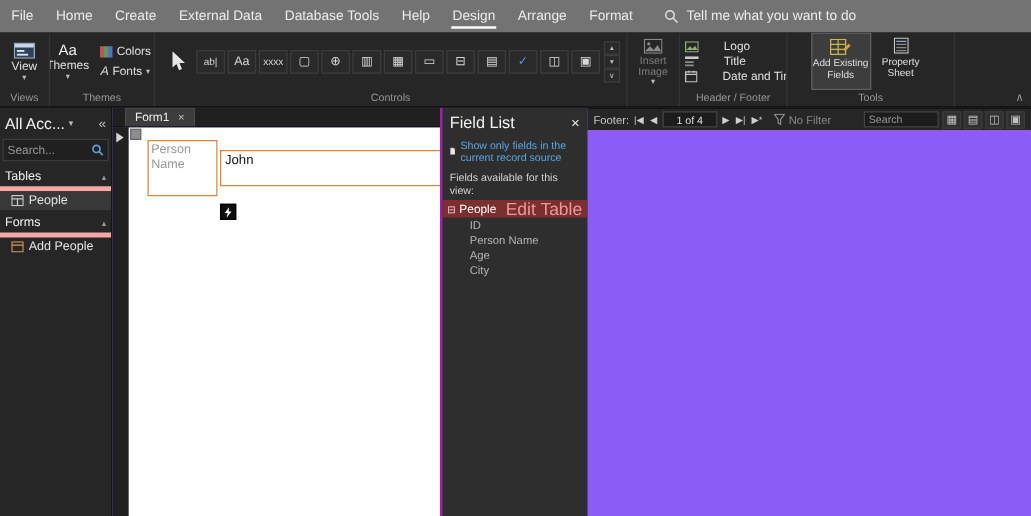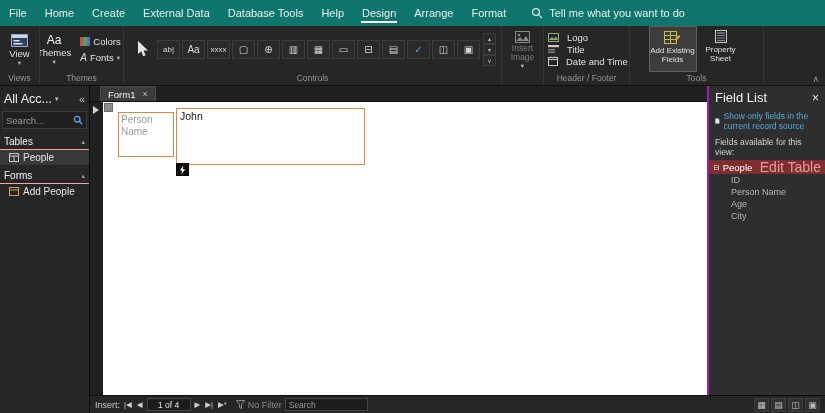--- a/index.html
+++ b/index.html
@@ -1,21 +1,21 @@
 <!DOCTYPE html>
 <html><head>
 <meta charset="utf-8">
 <style>
 *{box-sizing:border-box;margin:0;padding:0}
 html,body{width:825px;height:413px}
 body{background:#1c1c1c;font-family:"Liberation Sans","DejaVu Sans",sans-serif;color:#e4e4e4;overflow:hidden;font-size:11px}
 .app{width:825px;height:413px;display:flex;flex-direction:column;position:relative}
 
 
-.menubar{height:26px;background:#0f766e;display:flex;align-items:stretch;flex:none}
+.menubar{height:26px;background:#737373;display:flex;align-items:stretch;flex:none}
 .menu-item{display:flex;align-items:center;padding:0 9px;font-size:11px;color:#ececec;cursor:default;position:relative}
 .menu-item.active::after{content:"";position:absolute;left:8px;right:8px;bottom:3px;height:2px;background:#fafafa}
 .tellme{display:flex;align-items:center;gap:6px;margin-left:16px;color:#ececec;font-size:11px}
 
 
 .ribbon{height:60px;background:#262626;display:flex;flex:none;position:relative;border-bottom:1px solid #0f0f0f}
 .rgroup{display:flex;flex-direction:column;border-right:1px solid #343434;flex:none;overflow:hidden}
 .rbody{flex:1;display:flex;align-items:center;justify-content:center;padding:2px 3px;min-height:0}
 .rlabel{height:13px;line-height:12px;font-size:8.5px;color:#969696;text-align:center;flex:none}
 .bigbtn{display:flex;flex-direction:column;align-items:center;justify-content:center;gap:1px;padding:1px 3px;height:100%;font-size:9.5px;color:#e0e0e0;text-align:center}
@@ -28,52 +28,52 @@
 .fa-icon{font-size:10px;color:#d8d8d8;font-style:italic}
 .sw{width:10px;height:9px;background:linear-gradient(90deg,#c85050 33%,#55a055 33% 66%,#5570c8 66%);display:inline-block}
 .ctl{width:23px;height:19px;margin:1px;display:flex;align-items:center;justify-content:center;font-size:10px;color:#d8d8d8;border:1px solid #3c3c3c;background:#2a2a2a;flex:none}
 .ctl.txt{font-size:8px;letter-spacing:0}
 .ctl.blue{color:#4f9ee8}
 .ctl-pointer{width:27px;height:36px;display:flex;align-items:center;justify-content:center;flex:none}
 .ctl-wrap{display:flex;align-items:center;flex-wrap:nowrap}
 .scrollcol{display:flex;flex-direction:column;margin-left:2px;flex:none}
 .scrollcol span{width:13px;height:11px;display:flex;align-items:center;justify-content:center;font-size:6px;color:#c0c0c0;border:1px solid #3c3c3c;background:#2a2a2a}
 .hf{flex-direction:column;align-items:flex-start;justify-content:center;padding:2px 4px;gap:1px}
-.hf-row{display:flex;align-items:center;gap:8px;font-size:9.5px;color:#e0e0e0;white-space:nowrap}
+.hf-row{display:flex;align-items:center;gap:20px;font-size:9.5px;color:#e0e0e0;white-space:nowrap}
 .toolbtn{width:48px;height:100%;display:flex;flex-direction:column;align-items:center;padding-top:4px;gap:2px;font-size:8px;line-height:9px;text-align:center;color:#e0e0e0}
 .toolbtn.active{background:#3d3d3d;border:1px solid #5f5f5f}
 .toolbtn.disabled{color:#7c7c7c}
 .ribbon-collapse{position:absolute;right:6px;bottom:1px;font-size:9px;color:#9a9a9a}
 
 
 .content{flex:1;display:flex;min-height:0}
 .navpane{width:90px;flex:none;background:#262626;border-right:1px solid #0f0f0f;display:flex;flex-direction:column;overflow:hidden}
 .nav-title{display:flex;align-items:center;padding:6px 4px 4px;font-size:12.5px;color:#f2f2f2;white-space:nowrap}
 .nav-title .chev{margin-left:3px;font-size:7px;color:#c0c0c0}
 .nav-title .shutter{margin-left:auto;font-size:11px;color:#c0c0c0}
 .nav-search{height:18px;margin:1px 2px 2px;border:1px solid #3c3c3c;background:#202020;display:flex;align-items:center;padding:0 3px;gap:2px}
 .nav-search input{flex:1;min-width:0;background:transparent;border:0;outline:0;color:#cfcfcf;font-size:9.5px;font-family:Liberation Sans, sans-serif}
 .nav-search input::placeholder,.sb-search input::placeholder{color:#9a9a9a;opacity:1}
-.nav-section{display:flex;align-items:center;padding:3px 4px 2px;font-size:10px;color:#f2f2f2;border-bottom:1px solid #fca5a5;margin-top:2px}
+.nav-section{display:flex;align-items:center;padding:3px 4px 2px;font-size:10px;color:#f2f2f2;border-bottom:4px solid #fca5a5;margin-top:2px}
 .nav-section .pin{margin-left:auto;font-size:7px;color:#9a9a9a}
 .nav-item{display:flex;align-items:center;gap:4px;padding:2px 4px 2px 9px;font-size:10px;color:#e4e4e4;white-space:nowrap}
 .nav-item.selected{background:#383838}
 
 
-.centercol{flex:1;display:flex;flex-direction:column;min-width:0;background:#8b5cf6}
+.centercol{flex:1;display:flex;flex-direction:row;min-width:0;background:#8b5cf6}
 .tabbar{height:16px;flex:none;display:flex;align-items:flex-end;background:#202020;border-bottom:1px solid #0f0f0f}
 .tab{height:15px;background:#3c3c3c;color:#f0f0f0;font-size:9.5px;display:flex;align-items:center;padding:0 7px;gap:7px;margin-left:10px;border:1px solid #4a4a4a;border-bottom:none}
 .tab-close{color:#c6c6c6;font-size:9px}
 .design{flex:1;display:flex;min-height:0}
 .lstrip{width:13px;flex:none;position:relative;background:#202020}
 .sel-arrow{position:absolute;top:4px;left:3px;width:0;height:0;border-left:6px solid #d2d2d2;border-top:4px solid transparent;border-bottom:4px solid transparent}
 .canvas{flex:1;background:#ffffff;position:relative;overflow:hidden}
 .form-selector{position:absolute;left:1px;top:1px;width:9px;height:9px;background:#8d8d8d;border:1px solid #6a6a6a}
 .ctl-label{position:absolute;left:15px;top:10px;width:56px;height:45px;border:1px solid #e0863a;color:#9a9a9a;font-size:10px;padding:1px 2px;line-height:12px}
-.ctl-textbox{position:absolute;left:73px;top:6px;width:189px;height:57px;border:1px solid #e0863a;color:#141414;font-size:10.5px;padding:1px 3px;line-height:13px}
+.ctl-textbox{position:absolute;left:73px;top:18px;width:189px;height:29px;border:1px solid #e0863a;color:#141414;font-size:10.5px;padding:1px 3px;line-height:13px}
 .smart-tag{position:absolute;left:73px;top:61px;width:13px;height:13px;background:#0d0d0d;border:1px solid #000;display:flex;align-items:center;justify-content:center}
 
 
 .fieldlist{width:118px;flex:none;background:#2e2e2e;border-left:2px solid #a21caf;display:flex;flex-direction:column;overflow:hidden}
 .fl-header{display:flex;align-items:center;padding:4px 6px 2px}
 .fl-title{font-size:13px;color:#f2f2f2}
 .fl-close{margin-left:auto;color:#e6e6e6;font-size:12px;line-height:12px}
 .fl-link{display:flex;gap:4px;padding:4px 6px 2px;align-items:center}
 .fl-link .txt{color:#58a6e0;font-size:8.5px;line-height:10px}
 .fl-sub{padding:4px 6px 3px;font-size:8.5px;color:#d2d2d2}
@@ -81,21 +81,21 @@
 .fl-expand{color:#f0d6d6;font-size:8px}
 .fl-tname{color:#ffffff;font-size:9.5px}
 .fl-edit{margin-left:auto;color:#e89a9a;font-size:14px}
 .fl-field{padding:1px 6px 1px 22px;font-size:9px;color:#b6b6b6}
 
 
 .statusbar{height:18px;flex:none;background:#262626;border-top:1px solid #0f0f0f;display:flex;align-items:center;padding:0 5px;gap:3px;font-size:9px;color:#c6c6c6}
 .rec-btn{color:#cfcfcf;font-size:7.5px;padding:0 1px}
 .rec-box{width:44px;height:13px;background:#1c1c1c;border:1px solid #454545;display:flex;align-items:center;justify-content:center;font-size:8.5px;color:#e0e0e0}
 .filter{display:flex;align-items:center;gap:3px;color:#8a8a8a;margin-left:5px}
-.sb-search{width:83px;height:13px;background:#1c1c1c;border:1px solid #454545;display:flex;align-items:center;padding:0 3px;margin-left:0}
+.sb-search{width:60px;height:13px;background:#1c1c1c;border:1px solid #454545;display:flex;align-items:flex-start;padding:0 3px;margin-left:23px}
 .sb-search input{width:100%;background:transparent;border:0;outline:0;color:#bdbdbd;font-size:8.5px;font-family:inherit}
 .sb-views{margin-left:auto;display:flex;gap:2px}
 .sb-view{width:15px;height:14px;display:flex;align-items:center;justify-content:center;color:#c0c0c0;font-size:9px;background:#303030;border:1px solid #3c3c3c}
 </style>
 </head>
 <body>
 
 <div class="app">
 
   <div class="menubar">
@@ -347,21 +347,21 @@
             <span class="fl-edit">Edit Table</span>
           </div>
           <div class="fl-field">ID</div>
           <div class="fl-field">Person Name</div>
           <div class="fl-field">Age</div>
           <div class="fl-field">City</div>
         </div>
       </div>
 
       <div class="statusbar">
-        <span>Insert:</span>
+        <span>Footer:</span>
         <span class="rec-btn">|◀</span>
         <span class="rec-btn">◀</span>
         <span class="rec-box">1 of 4</span>
         <span class="rec-btn">▶</span>
         <span class="rec-btn">▶|</span>
         <span class="rec-btn">▶*</span>
         <span class="filter">
           <svg width="9" height="9" viewBox="0 0 9 9">
               <path d="M0.5 0.5 H8.5 L5.5 4.5 V8.5 L3.5 7.5 V4.5 Z" fill="none" stroke="#8a8a8a"></path>
             </svg>

